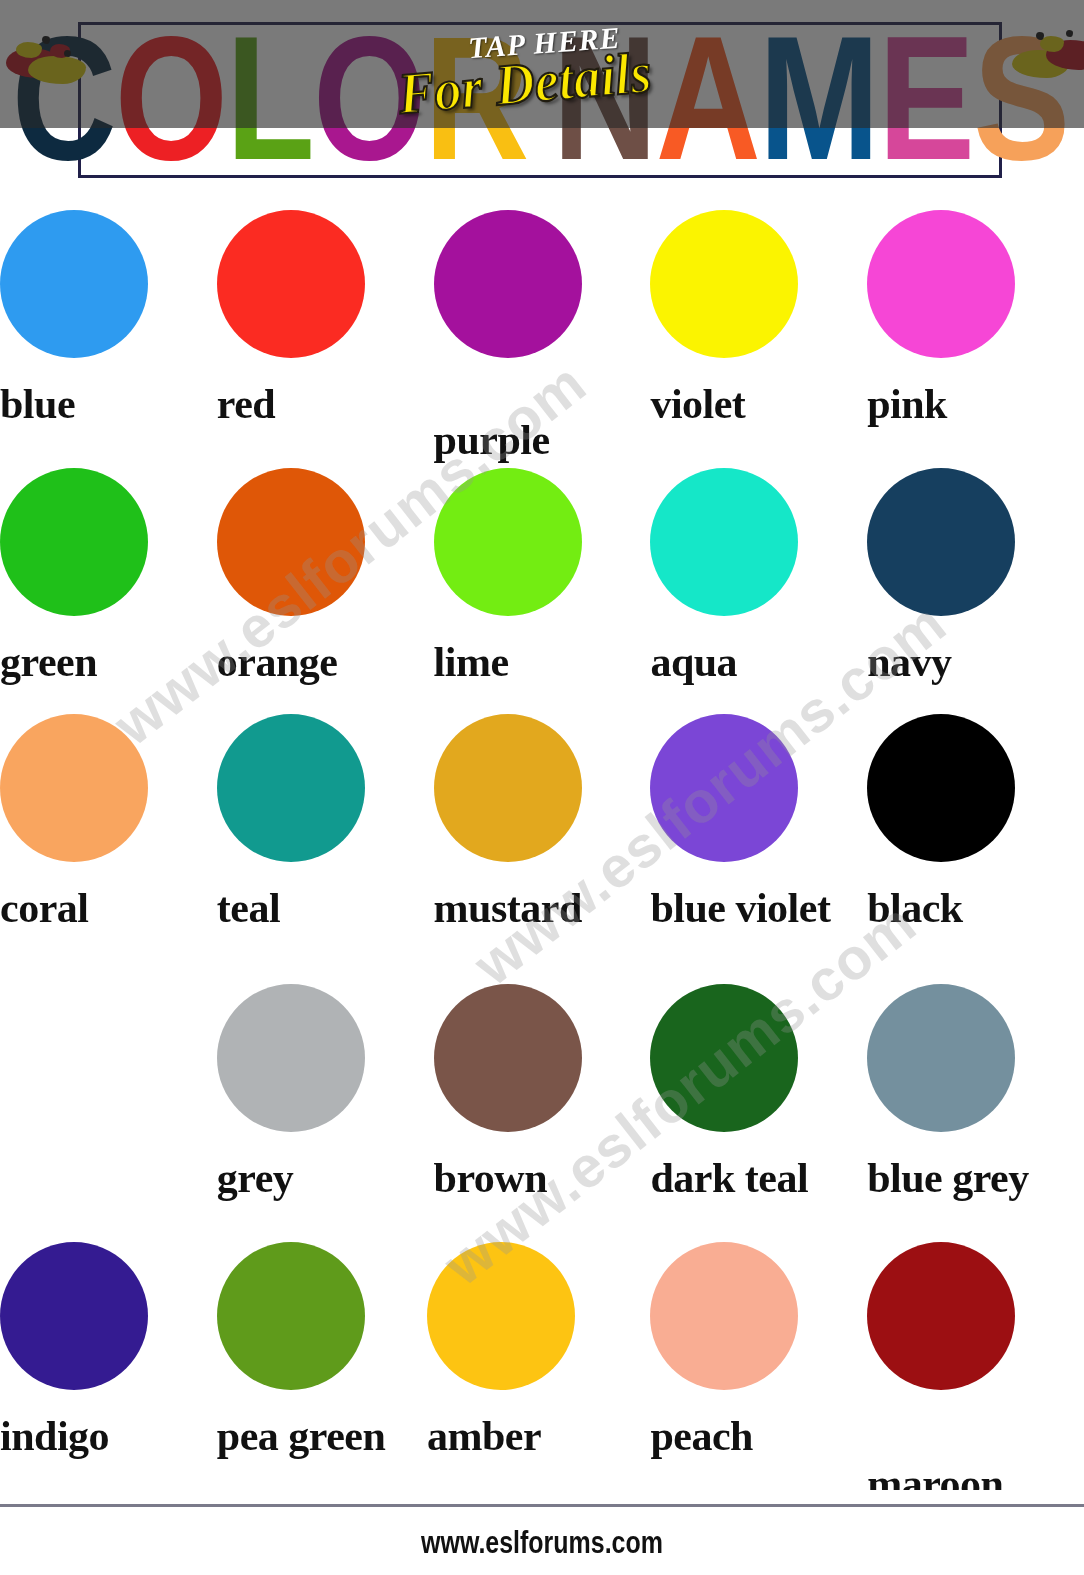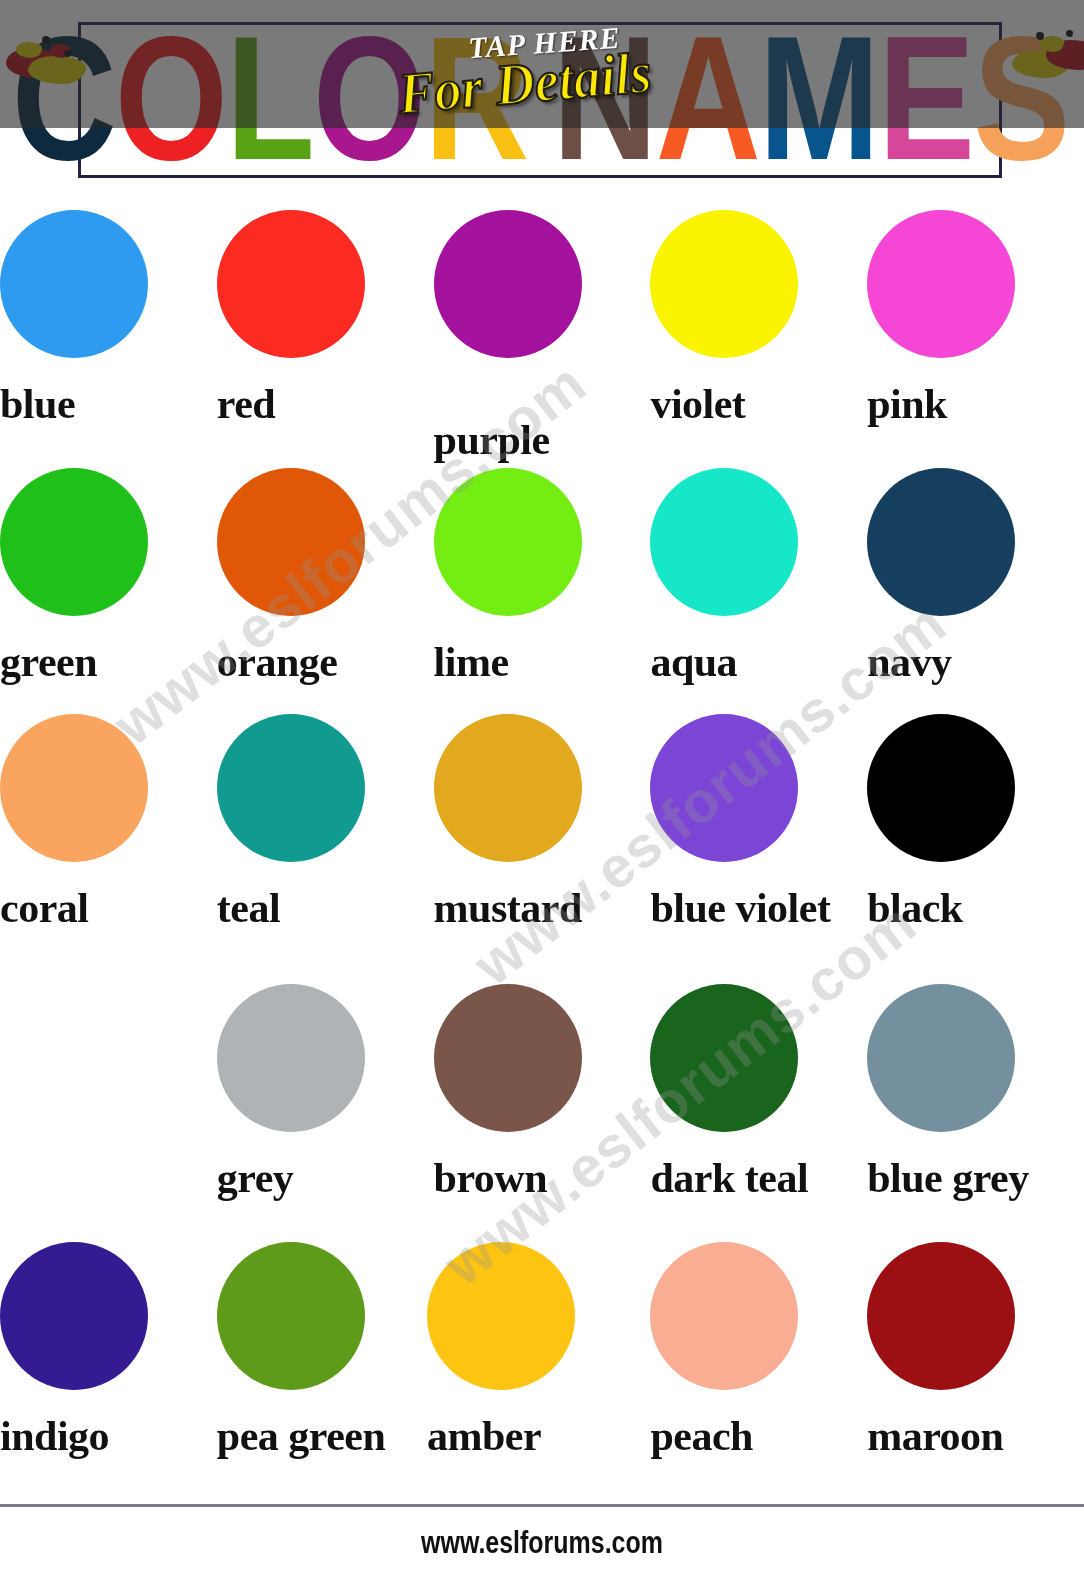--- a/index.html
+++ b/index.html
@@ -271,21 +271,21 @@
         <div class="label">pea green</div>
       </div>
       <div class="cell" style="left: 427px;">
         <div class="swatch" style="background: rgb(253, 196, 18);"></div>
         <div class="label">amber</div>
       </div>
       <div class="cell" style="left: 650.4px;">
         <div class="swatch" style="background: rgb(249, 173, 147);"></div>
         <div class="label">peach</div>
       </div>
-      <div class="cell" style="left: 867.2px;">
+      <div class="cell" style="left: 867.2px; gap: 48px;">
         <div class="swatch" style="background: rgb(156, 15, 18);"></div>
         <div class="label">maroon</div>
       </div>
     </div>
   </div>
 
 <div class="watermark wm1">www.eslforums.com</div>
 <div class="watermark wm2">www.eslforums.com</div>
 <div class="watermark wm3">www.eslforums.com</div>
 

